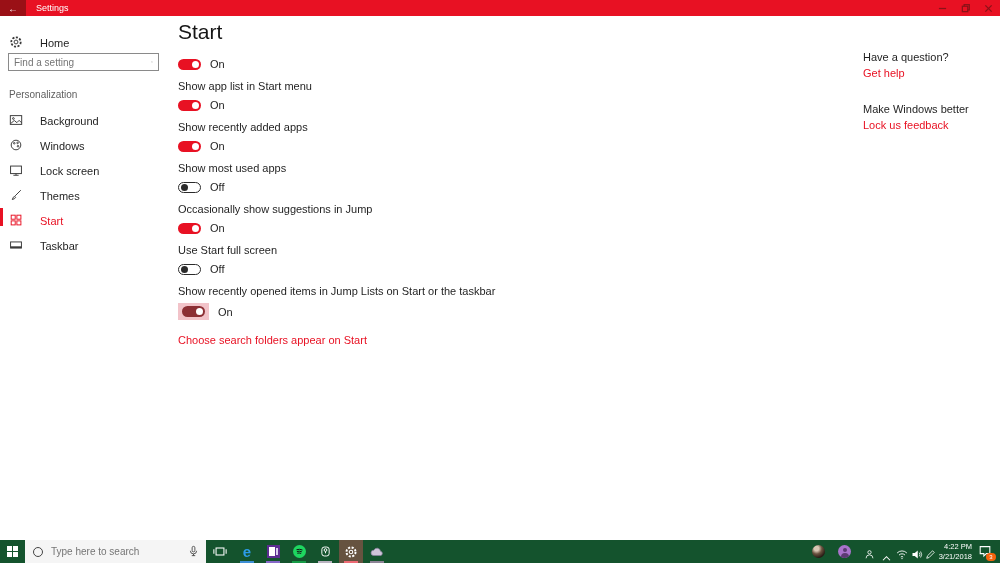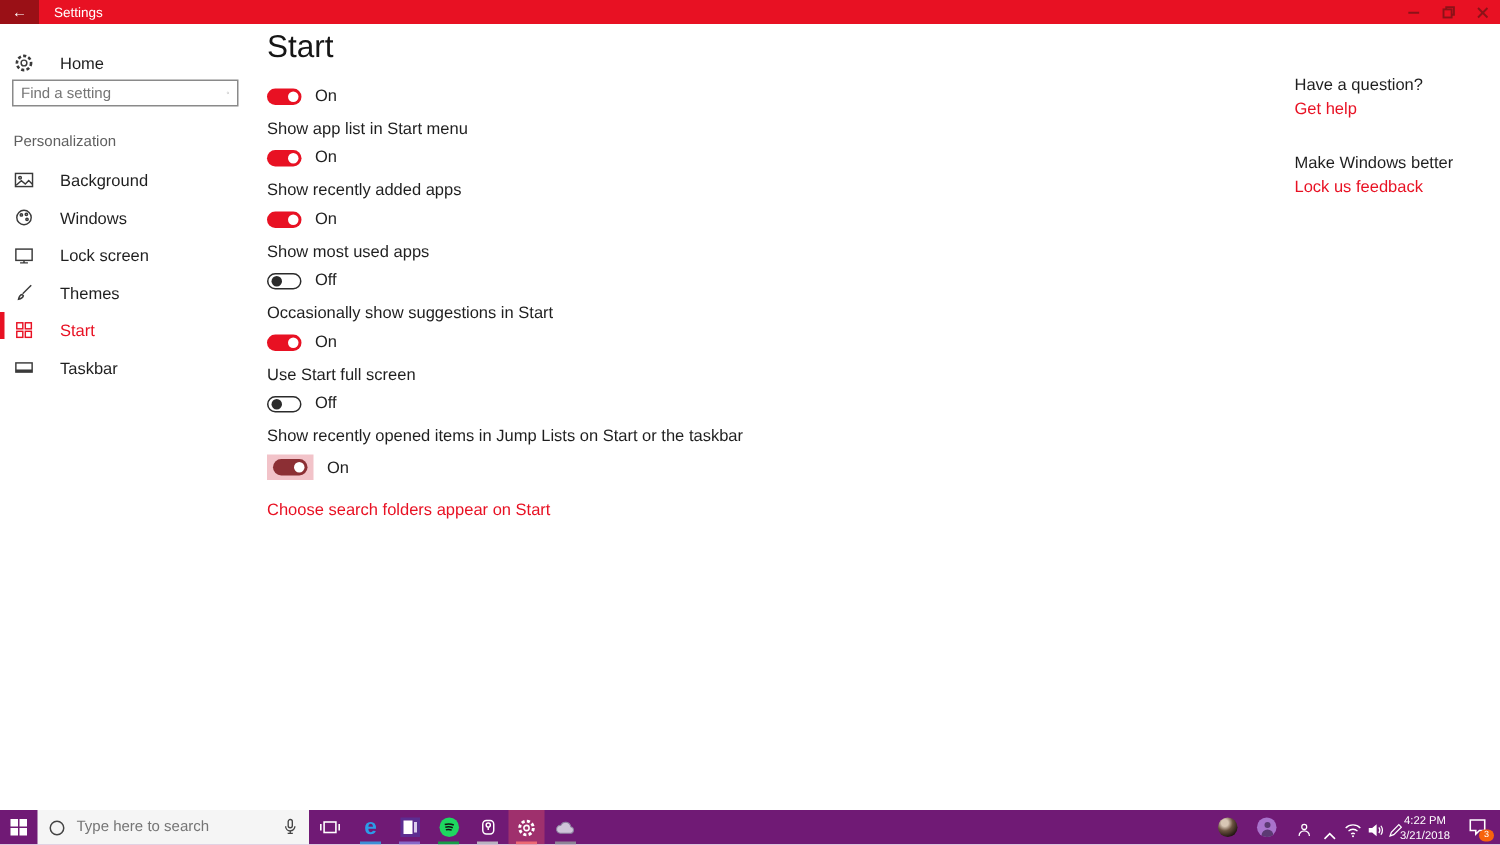--- a/index.html
+++ b/index.html
@@ -46,21 +46,21 @@
   .state{margin-left:9px;font-size:11px}
   .folders-link{color:#E81123;font-size:11px;margin-top:5px;display:inline-block;cursor:pointer}
 
   
   .help{position:absolute;left:863px;top:51px;font-size:11px;line-height:13px}
   .help .h-title{margin-bottom:3px}
   .help .h-link{color:#E81123;cursor:pointer}
   .help .gap{height:23px}
 
   
-  .taskbar{position:absolute;left:0;bottom:0;width:1000px;height:23px;background:#701a75}
+  .taskbar{position:absolute;left:0;bottom:0;width:1000px;height:23px;background:#14532d}
   .start-btn{position:absolute;left:0;top:0;width:25px;height:23px;display:flex;align-items:center;
              justify-content:center;cursor:pointer}
   .winlogo{width:11px;height:11px;display:grid;grid-template-columns:5px 5px;grid-template-rows:5px 5px;gap:1px}
   .winlogo span{background:#fff}
   .tb-search{position:absolute;left:25px;top:0;width:181px;height:23px;background:#f5f5f5;display:flex;
              align-items:center;box-sizing:border-box;cursor:text}
   .circle-o{width:10px;height:10px;border:1.5px solid #444;border-radius:50%;margin-left:8px;box-sizing:border-box;flex:0 0 auto}
   .tb-search input{border:none;outline:none;flex:1;font-size:10px;padding-left:8px;color:#444;
                    font-family:inherit;background:transparent}
   .tb-search svg{margin-right:7px;flex:0 0 auto}
@@ -77,21 +77,21 @@
   .sq-purple{width:13px;height:13px;background:#5C2D91;position:relative}
   .sq-purple i{position:absolute;left:2px;top:2px;width:6px;height:9px;background:#fff}
   .sq-purple em{position:absolute;right:2px;top:3px;width:2px;height:7px;background:#d9cdec}
   .spotify{width:13px;height:13px;border-radius:50%;background:#1ED760;display:flex;align-items:center;justify-content:center}
   .tray-ic{position:absolute;cursor:pointer}
   .avatar{left:812px;top:5px;width:13px;height:13px;border-radius:50%;
           background:radial-gradient(circle at 35% 28%, #d8c7b4 18%, #6b5340 42%, #241812 75%)}
   .people{left:838px;top:5px;width:13px;height:13px;border-radius:50%;background:#A973CC;overflow:hidden}
   .people b{position:absolute;left:4.5px;top:2.5px;width:4px;height:4px;border-radius:50%;background:#5C3A73}
   .people u{position:absolute;left:2.5px;top:7.5px;width:8px;height:6px;border-radius:4px 4px 0 0;background:#5C3A73}
-  .clock{position:absolute;left:928px;top:2px;width:44px;text-align:center;color:#fff;font-size:7.5px;
+  .clock{position:absolute;left:928px;top:2px;width:44px;text-align:right;color:#fff;font-size:7.5px;
          line-height:9.5px;cursor:pointer}
   .action{position:absolute;left:978px;top:4px;width:15px;height:15px;cursor:pointer}
   .badge{position:absolute;right:-3px;bottom:-2px;min-width:8px;height:8px;border-radius:4px;background:#F7630C;
          color:#fff;font-size:6px;line-height:8px;text-align:center;padding:0 1px}
   .t-svg{stroke:#fff;fill:none;stroke-width:1.2}
 </style>
 </head>
 <body>
 
 <div class="titlebar">
@@ -228,21 +228,21 @@
     <div class="glabel">Show most used apps</div>
     <div class="trow">
       <div class="toggle off">
           <span class="knob"></span>
         </div>
       <span class="state">Off</span>
     </div>
   </div>
 
   <div class="group">
-    <div class="glabel">Occasionally show suggestions in Start</div>
+    <div class="glabel">Occasionally show suggestions in Jump</div>
     <div class="trow">
       <div class="toggle on">
           <span class="knob"></span>
         </div>
       <span class="state">On</span>
     </div>
   </div>
 
   <div class="group">
     <div class="glabel">Use Start full screen</div>

